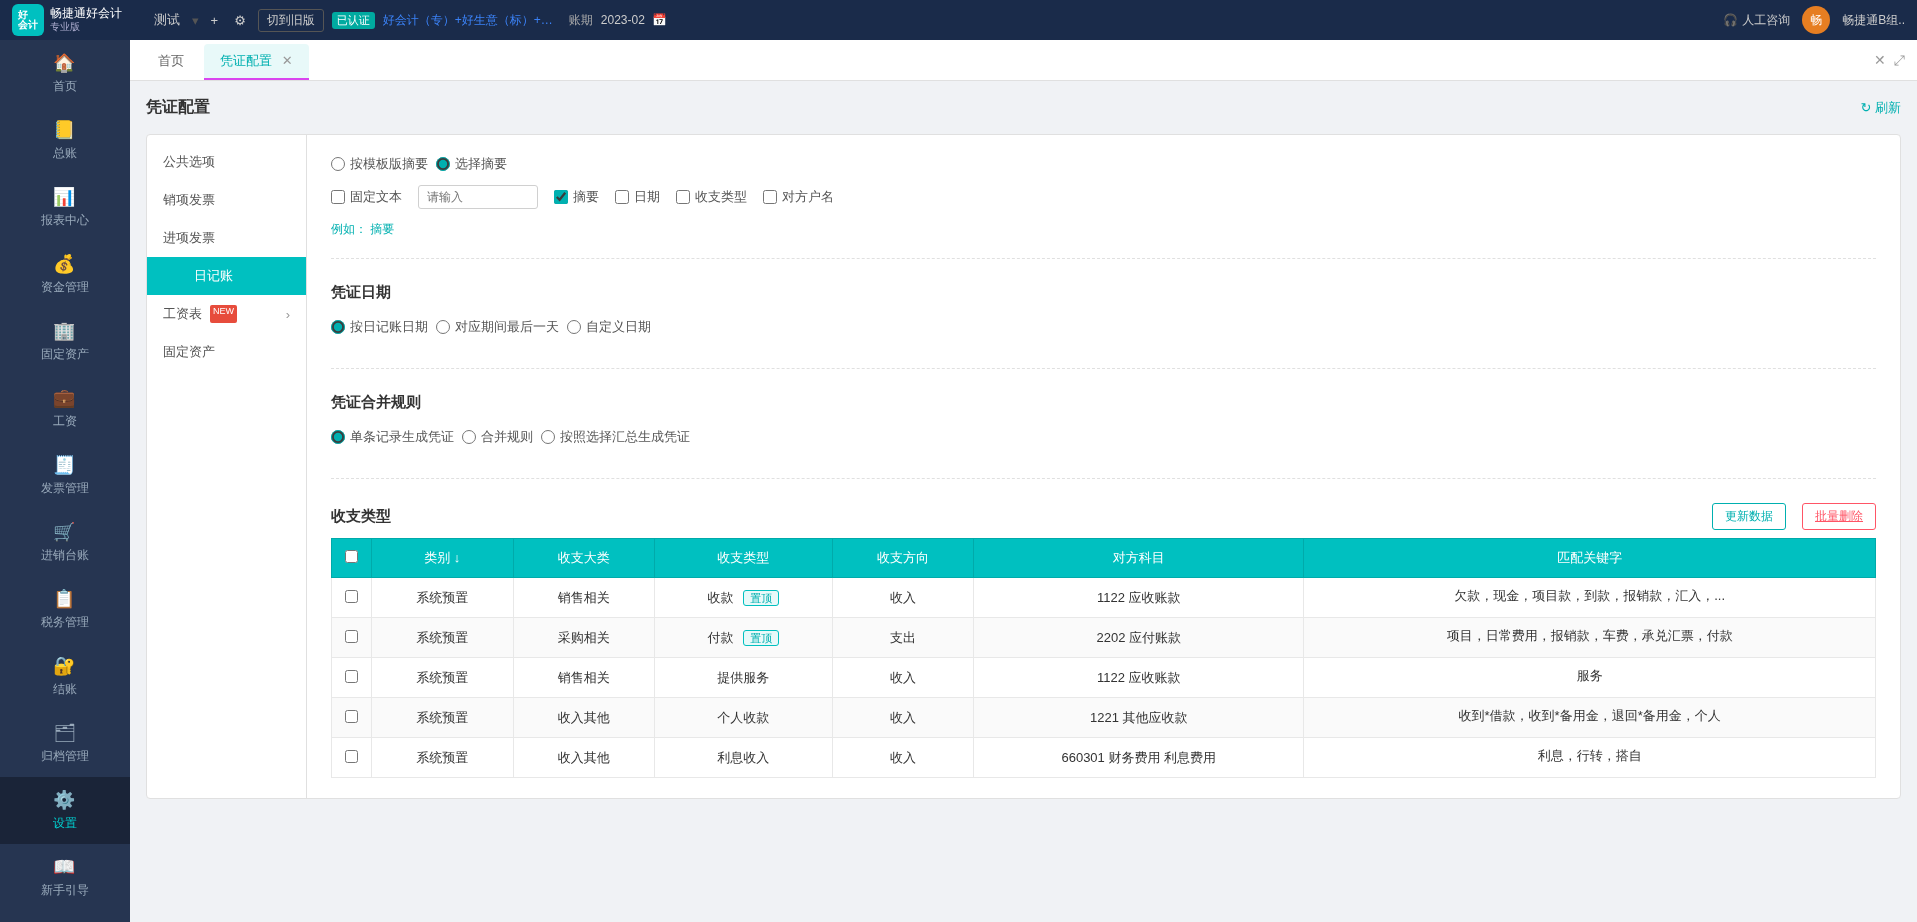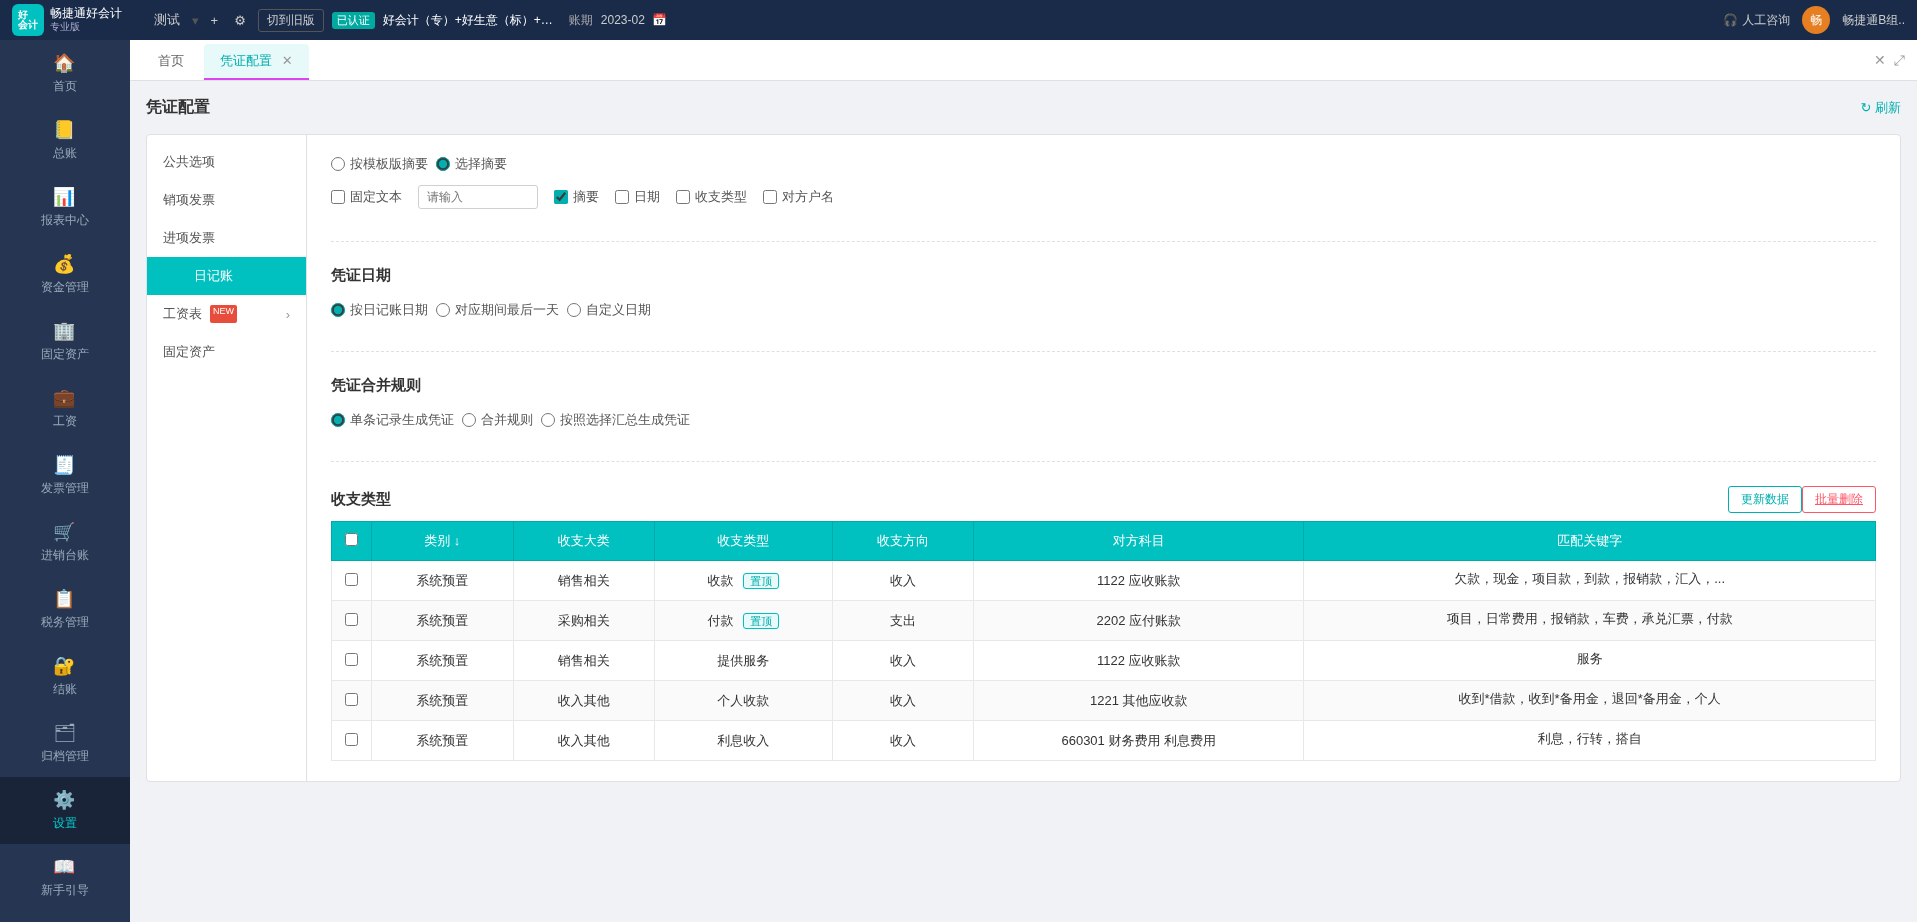--- a/index.html
+++ b/index.html
@@ -94,21 +94,21 @@
       <div class="brand-text">畅捷通好会计</div>
       <div class="brand-sub">专业版</div>
     </div>
   </div>
   <span class="top-nav-item">测试</span>
   <span style="color:#555">▾</span>
   <span class="top-nav-item">+</span>
   <span class="top-nav-item">⚙</span>
   <button class="top-nav-btn">切到旧版</button>
   <span class="badge" style="background:#00aaa0">已认证</span>
-  <span style="color:#ffffff;font-size:12px">好会计（专）+好生意（标）+…</span>
+  <span style="color:#3b82f6;font-size:12px">好会计（专）+好生意（标）+…</span>
   <span style="color:#aaa;font-size:12px;margin-left:8px">账期</span>
   <span style="color:#ccc;font-size:12px">2023-02</span>
   <span style="color:#aaa;font-size:12px">📅</span>
   <div class="top-nav-right">
     <span class="top-nav-right-item">
       <span>🎧</span>
       <span>人工咨询</span>
     </span>
     <div class="avatar">畅</div>
     <span style="color:#ccc;font-size:12px">畅捷通B组..</span>
@@ -261,20 +261,24 @@
                 <label class="checkbox-item">
                   <input type="checkbox" class="checkbox-input" style="">
                   <span>收支类型</span>
                 </label>
                 <label class="checkbox-item">
                   <input type="checkbox" class="checkbox-input" style="">
                   <span>对方户名</span>
                 </label>
               </div>
             </div>
+            <div class="example-text">
+              <span>例如：</span>
+              <span style="color:#00b0b0">摘要</span>
+            </div>
           </div>
 
           <div class="section">
             <div class="section-title">凭证日期</div>
             <div class="radio-group section-row">
               <label class="radio-item">
                 <input type="radio" class="radio-input" name="vdate" checked="" style="">
                 <span>按日记账日期</span>
               </label>
               <label class="radio-item">
@@ -302,21 +306,21 @@
               <label class="radio-item">
                 <input type="radio" class="radio-input" name="merge" style="">
                 <span>按照选择汇总生成凭证</span>
               </label>
             </div>
           </div>
 
           <div>
             <div style="display:flex; align-items:center; justify-content:space-between; margin-bottom:8px;">
               <div class="section-title" style="margin-bottom:0">收支类型</div>
-              <div style="display:flex; gap:0;margin-left:41px;">
+              <div style="display:flex; gap:16px;margin-left:41px;">
                 <button class="btn-update">更新数据</button>
                 <button class="btn-delete">批量删除</button>
               </div>
             </div>
             <table class="data-table">
               <thead>
                 <tr>
                   <th class="th-checkbox">
                     <input type="checkbox" style="">
                   </th>

